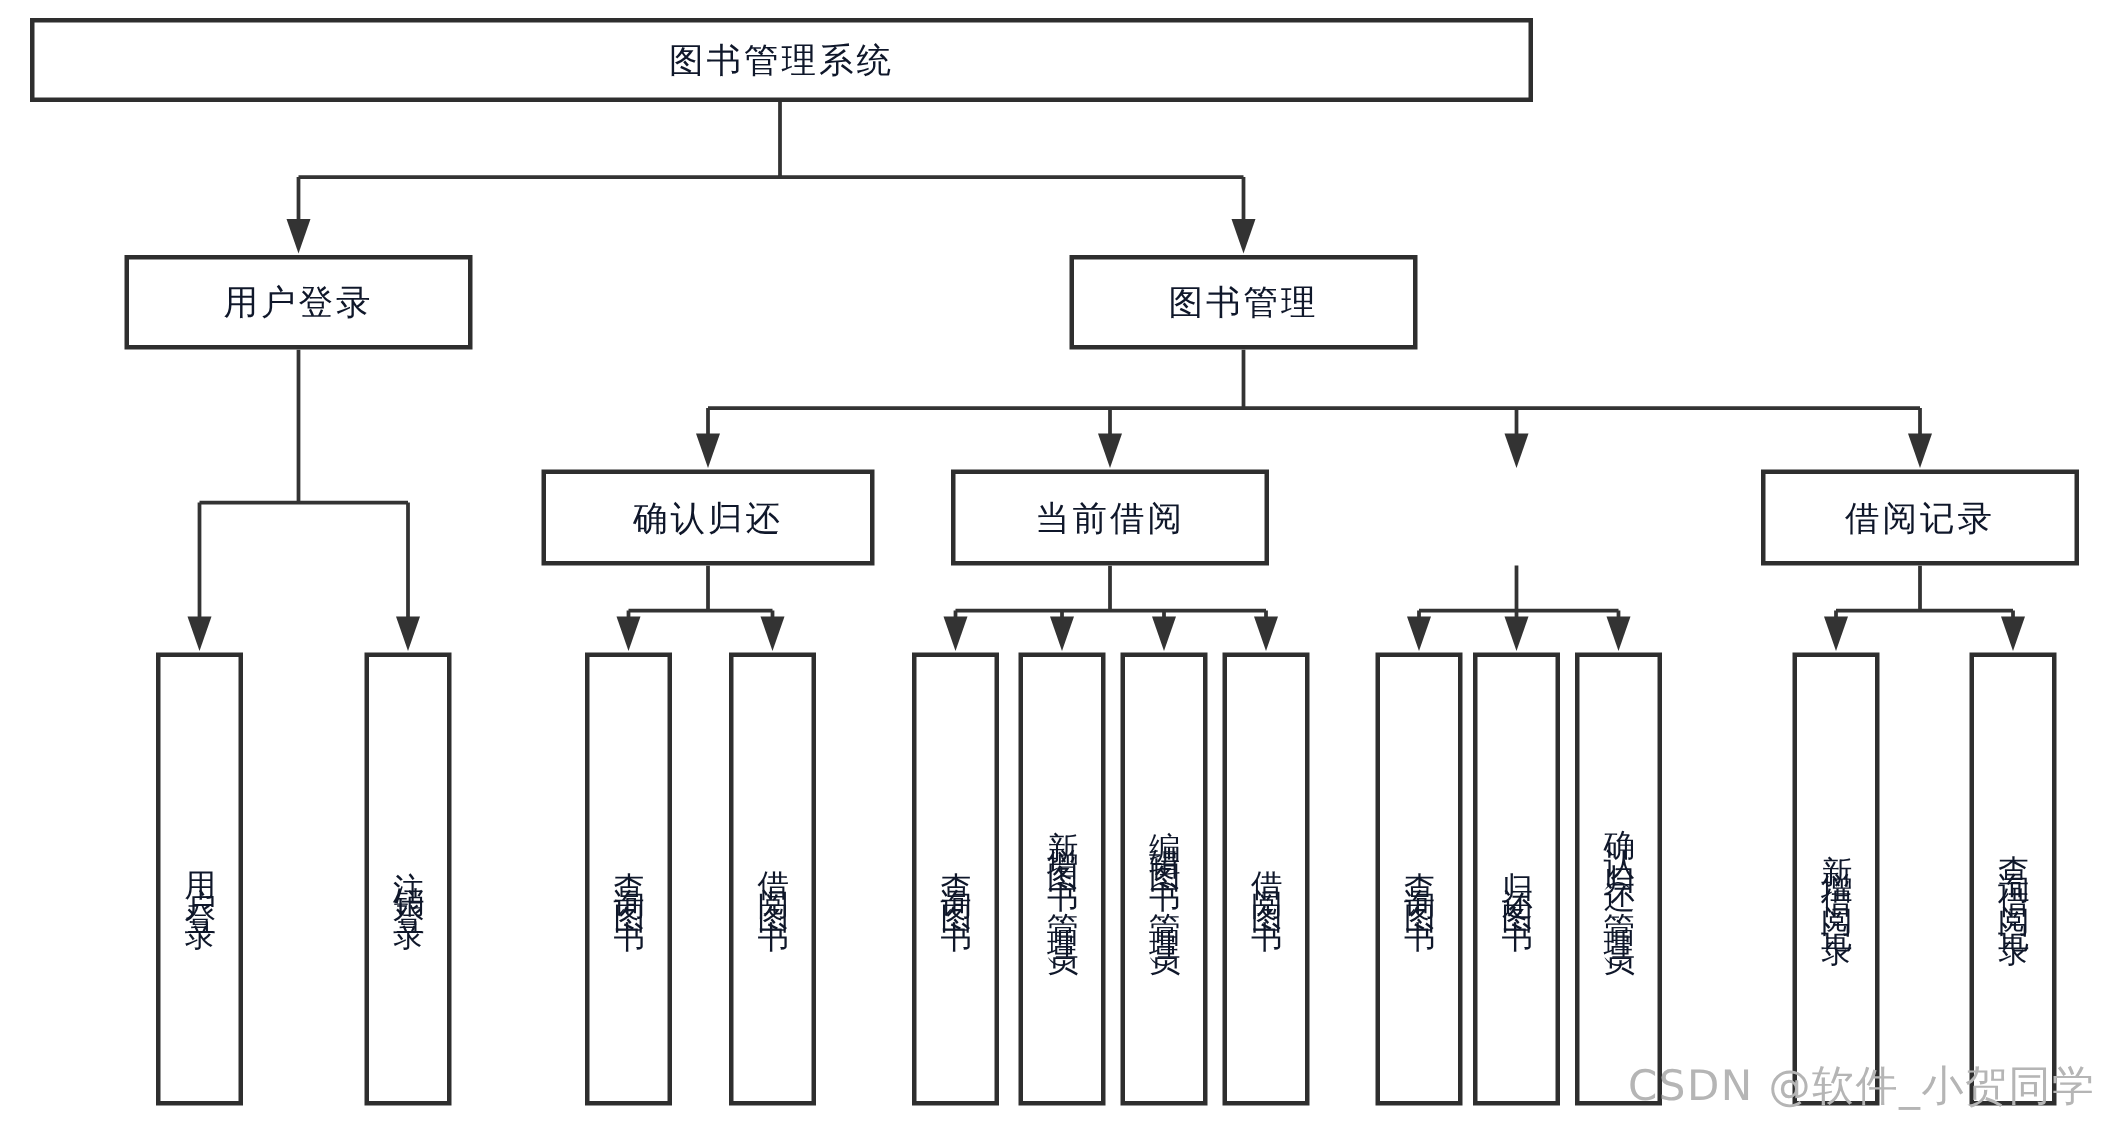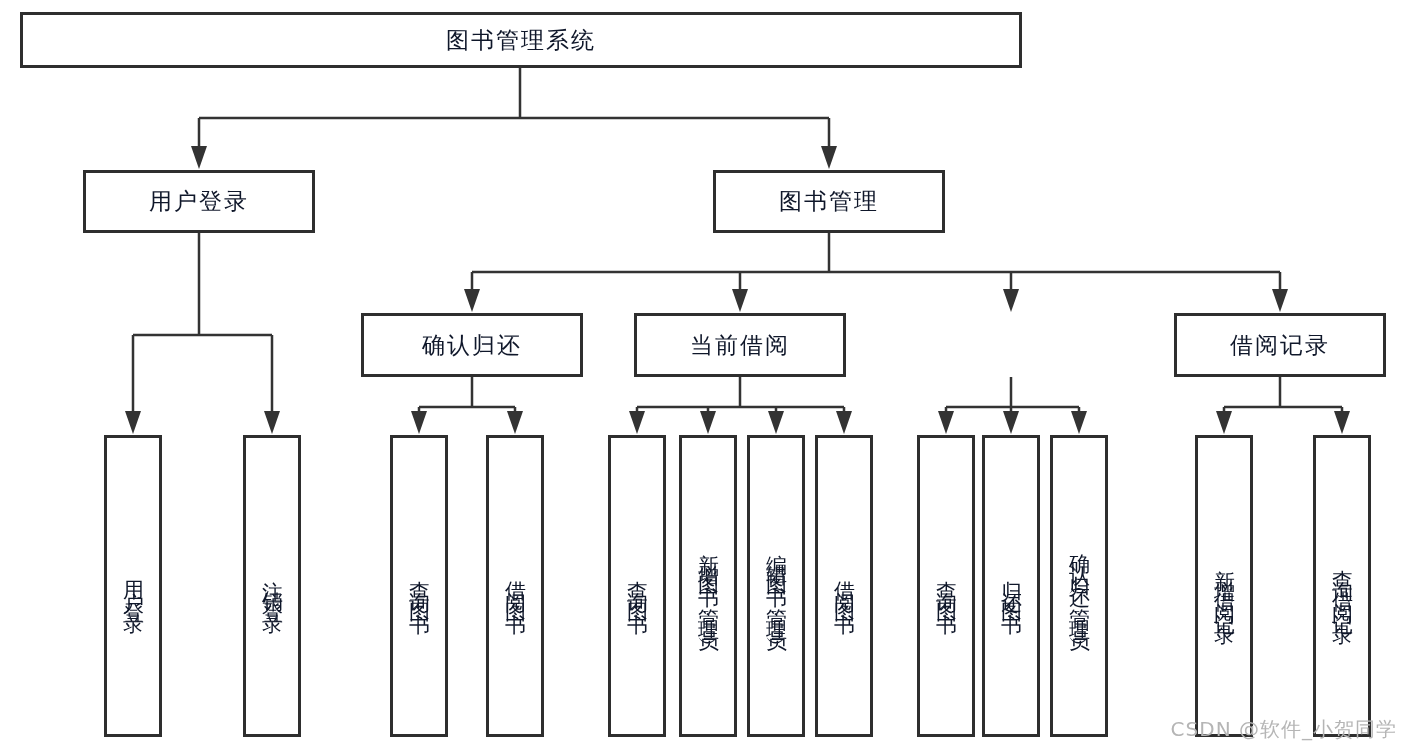--- a/index.html
+++ b/index.html
@@ -51,21 +51,21 @@
     white-space: nowrap;
   }
   
   .root  { left: 20px;  top: 12px;  width: 1002px; height: 56px; }
   .lv2   { top: 170px;  height: 63px; width: 232px; }
   .lv3   { top: 313px;  height: 64px; }
   .watermark {
     position: absolute;
     right: 8px;
     bottom: 4px;
-    font-size: 20px;
+    font-size: 28px;
     color: #b5b5b5;
     letter-spacing: 1px;
     white-space: nowrap;
   }
 </style>
 </head>
 <body>
 
 <div id="stage">
 

